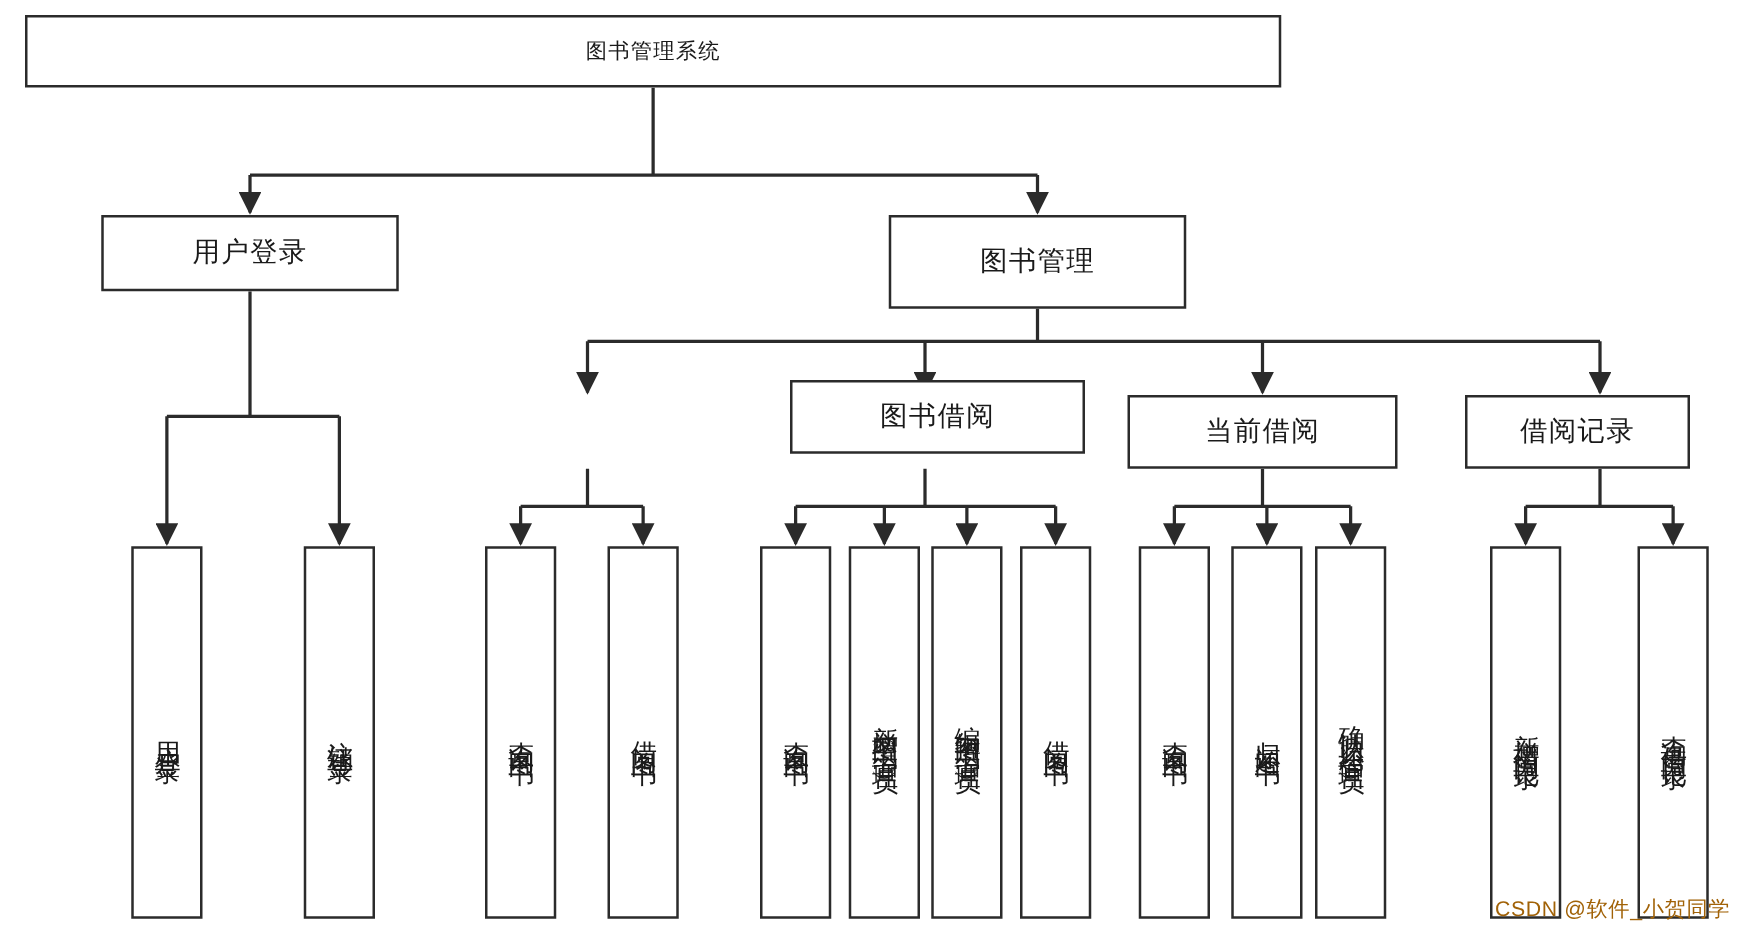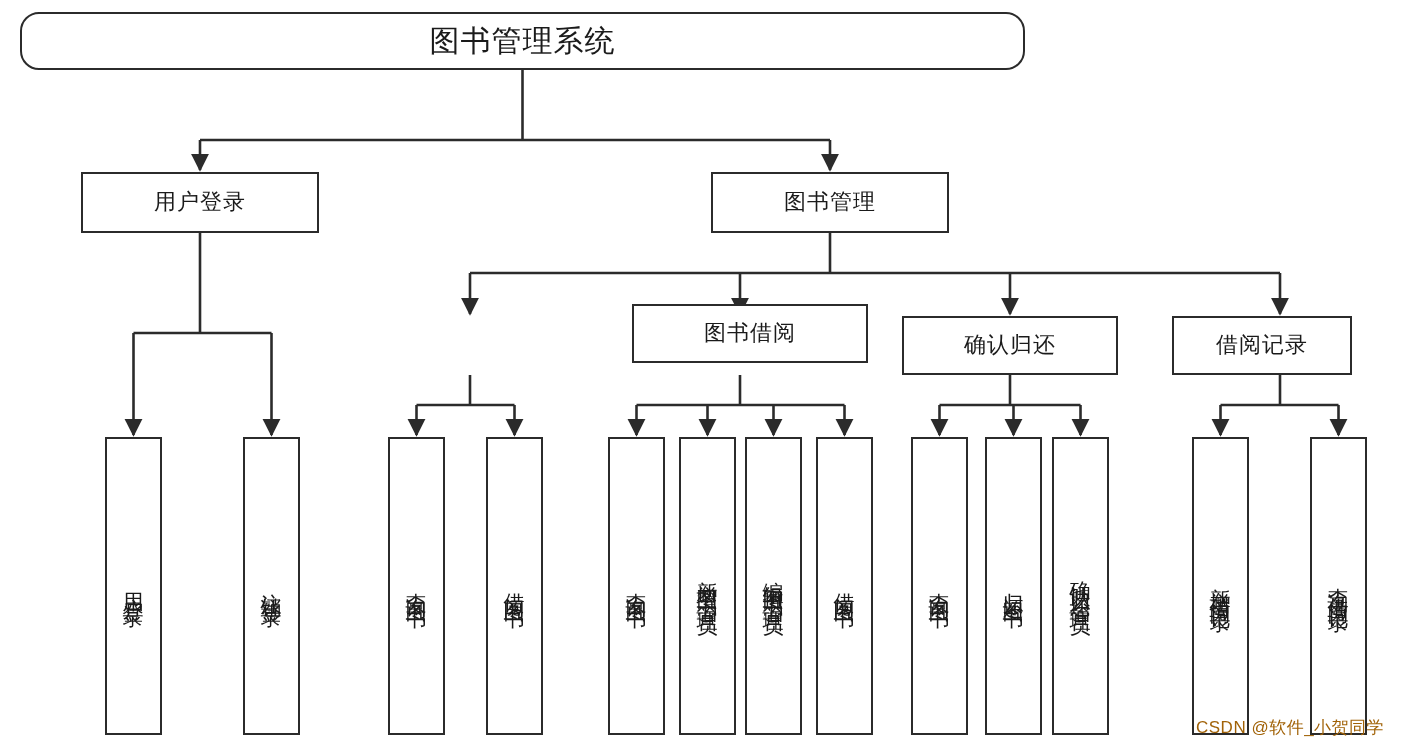--- a/index.html
+++ b/index.html
@@ -36,22 +36,21 @@
     justify-content: center;
     color: #1a1a1a;
     text-align: center;
   }
   .node.h {
     font-size: 22px;
     letter-spacing: 1px;
     line-height: 1.2;
   }
   .node.root {
-    font-size: 30px;
-    border-radius: 19px;
+    font-size: 17px;
   }
   .node.v {
     writing-mode: vertical-rl;
     text-orientation: upright;
     font-size: 21px;
     letter-spacing: 5px;
     line-height: 1.1;
     padding: 6px 0;
     align-items: center;
     justify-content: center;
@@ -119,29 +118,29 @@
       </g>
   </svg>
 
   <div class="node root h" style="left: 20px; top: 12px; width: 1005px; height: 58px;">
     <span>图书管理系统</span>
   </div>
 
   <div class="node h" style="left: 81px; top: 172px; width: 238px; height: 61px;">
     <span>用户登录</span>
   </div>
-  <div class="node h" style="left: 711px; top: 172px; width: 238px; height: 61px;">
+  <div class="node h" style="left: 711px; top: 172px; width: 238px; height: 75px;">
     <span>图书管理</span>
   </div>
 
   <div class="node h" style="left: 632px; top: 304px; width: 236px; height: 59px;">
     <span>图书借阅</span>
   </div>
   <div class="node h" style="left: 902px; top: 316px; width: 216px; height: 59px;">
-    <span>确认归还</span>
+    <span>当前借阅</span>
   </div>
   <div class="node h" style="left: 1172px; top: 316px; width: 180px; height: 59px;">
     <span>借阅记录</span>
   </div>
 
   <div class="node v" style="left: 105px; top: 437px; width: 57px; height: 298px;">
     <span class="vlabel">用户登录</span>
   </div>
   <div class="node v" style="left: 243px; top: 437px; width: 57px; height: 298px;">
     <span class="vlabel">注销登录</span>

